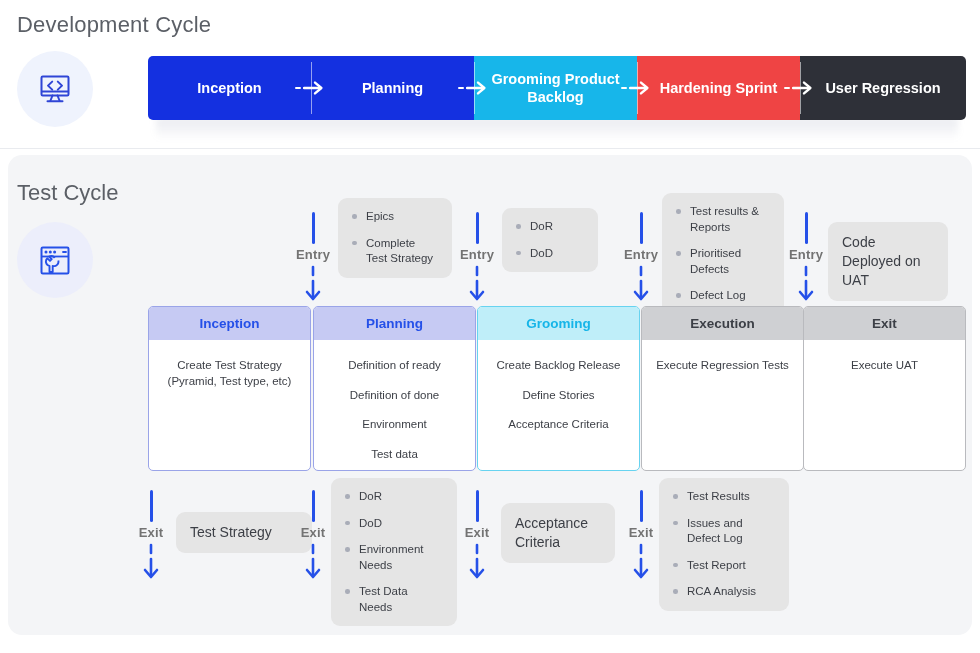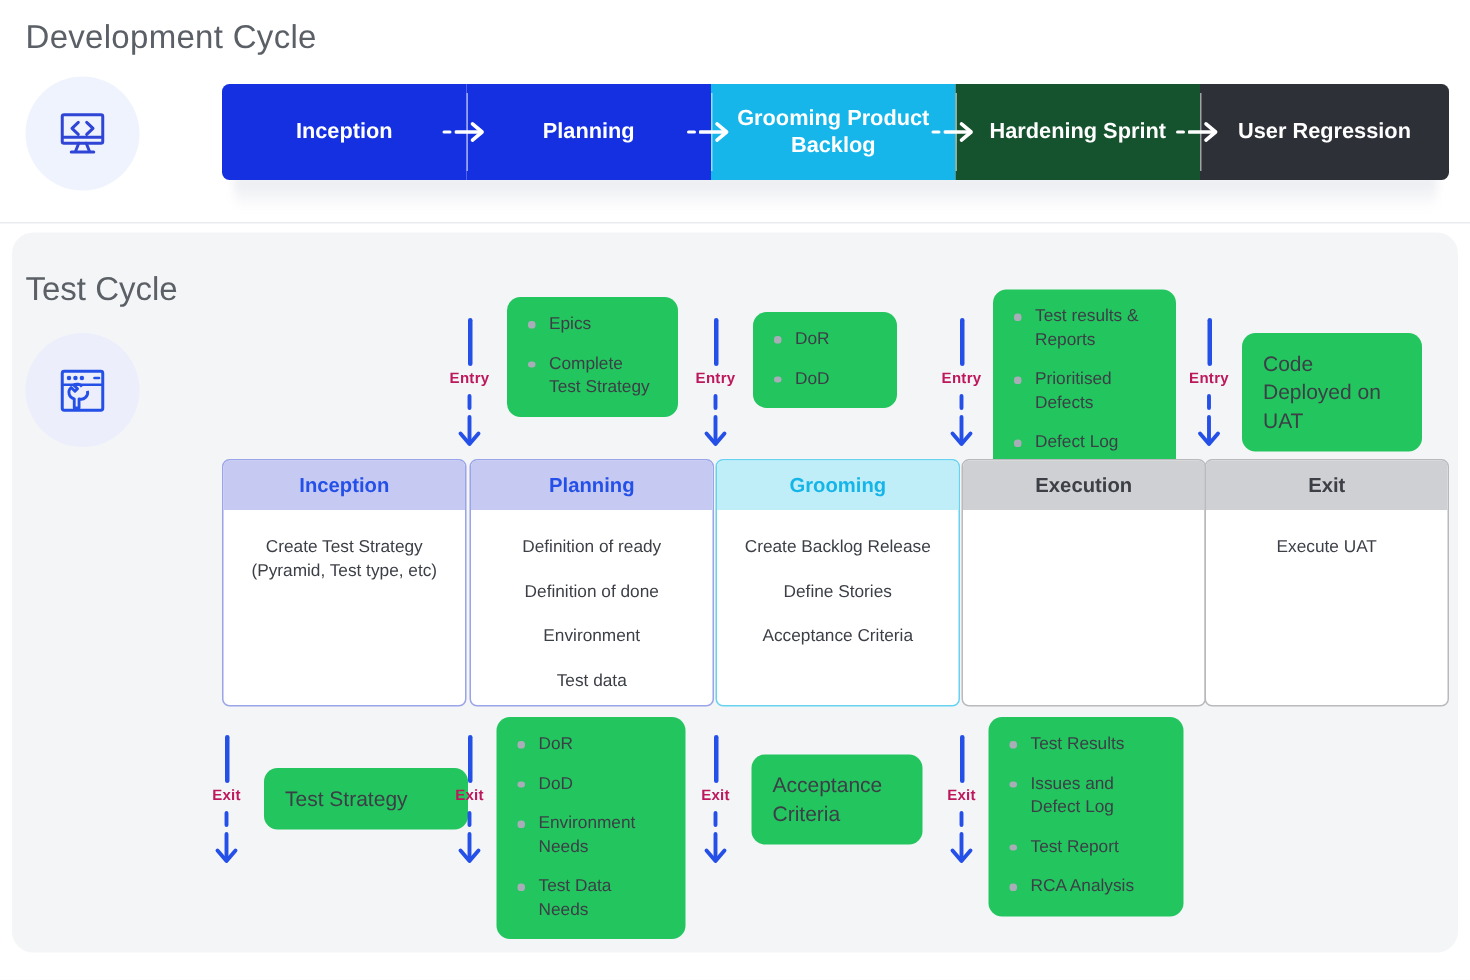--- a/index.html
+++ b/index.html
@@ -74,29 +74,29 @@
     display: flex; align-items: center; justify-content: center;
   }
 
   
   .marker { position: absolute; width: 40px; text-align: center; }
   .marker .line-top {
     width: 3px; height: 32px; background: #2550e8;
     margin: 0 auto 4px; border-radius: 2px;
   }
   .marker .lbl {
-    font-size: 10px; font-weight: 700; color: #be185d;
+    font-size: 13px; font-weight: 700; color: #737373;
     letter-spacing: .2px; line-height: 1;
   }
   .marker .arrow-down { margin-top: 4px; display: block; }
 
   
   .bubble {
     position: absolute;
-    background: #22c55e; border-radius: 9px;
+    background: #e5e5e5; border-radius: 9px;
     padding: 11px 14px;
   }
   .bubble ul { list-style: none; }
   .bubble li {
     position: relative; padding-left: 14px;
     font-size: 11.5px; color: #3c3f46; line-height: 1.35;
     margin-bottom: 11px;
   }
   .bubble li:last-child { margin-bottom: 0; }
   .bubble li::before {
@@ -176,21 +176,21 @@
       <div class="dev-box" style="background: rgb(23, 182, 234); width: 163px; flex: 0 0 163px;">
         <span>Grooming Product Backlog</span>
         <span class="dev-arrow">
           <span class="dash"></span>
           <svg width="22" height="16" viewBox="0 0 22 16" fill="none">
             <line x1="1" y1="8" x2="17" y2="8" stroke="#fff" stroke-width="2.4" stroke-linecap="round"></line>
             <path d="M12 2.6 L18.4 8 L12 13.4" stroke="#fff" stroke-width="2.4" stroke-linecap="round" stroke-linejoin="round" fill="none"></path>
           </svg>
         </span>
       </div>
-      <div class="dev-box" style="background: #14532d; width: 163px; flex: 0 0 163px;">
+      <div class="dev-box" style="background: #ef4444; width: 163px; flex: 0 0 163px;">
         <span>Hardening Sprint</span>
         <span class="dev-arrow">
           <span class="dash"></span>
           <svg width="22" height="16" viewBox="0 0 22 16" fill="none">
             <line x1="1" y1="8" x2="17" y2="8" stroke="#fff" stroke-width="2.4" stroke-linecap="round"></line>
             <path d="M12 2.6 L18.4 8 L12 13.4" stroke="#fff" stroke-width="2.4" stroke-linecap="round" stroke-linejoin="round" fill="none"></path>
           </svg>
         </span>
       </div>
       <div class="dev-box" style="background: rgb(46, 48, 56); width: 166px; flex: 0 0 166px;">
@@ -294,20 +294,23 @@
       <div class="col cyan" style="left: 477px; width: 163px;">
         <div class="col-head">Grooming</div>
         <div class="col-body">
           <div class="item">Create Backlog Release</div>
           <div class="item">Define Stories</div>
           <div class="item">Acceptance Criteria</div>
         </div>
       </div>
       <div class="col grey" style="left: 641px; width: 163px;">
         <div class="col-head">Execution</div>
+        <div class="col-body">
+          <div class="item">Execute Regression Tests</div>
+        </div>
       </div>
       <div class="col grey" style="left: 803px; width: 163px;">
         <div class="col-head">Exit</div>
         <div class="col-body">
           <div class="item">Execute UAT</div>
         </div>
       </div>
       <div class="marker" style="left: 131px; top: 490px;">
         <div class="line-top"></div>
         <div class="lbl">Exit</div>

